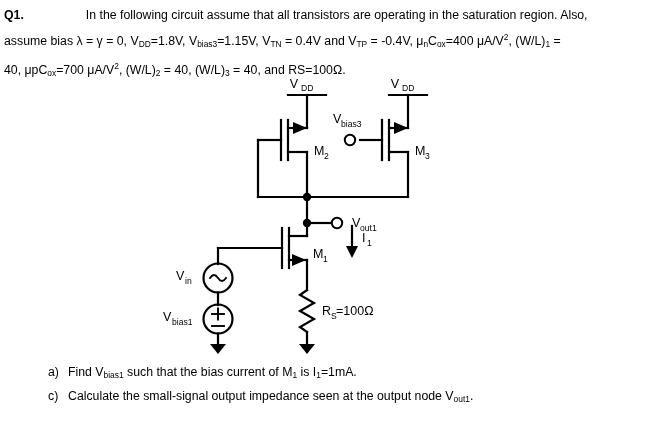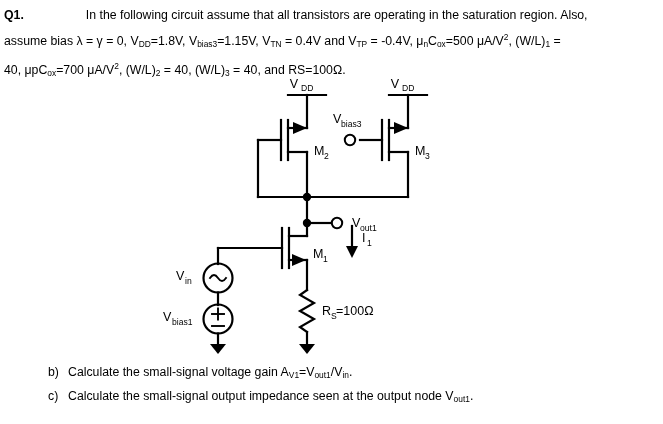--- a/index.html
+++ b/index.html
@@ -37,21 +37,21 @@
   .qrow{display:block;white-space:nowrap;}
   .qlet{display:inline-block;width:20px;}
 </style>
 </head>
 <body>
 
 <div class="page">
 
   <div class="stmt">
     <span class="qnum">Q1.</span><span class="gap"></span><span>In the following circuit assume that all transistors are operating in the saturation region. Also,</span><br>
-    <span>assume bias λ = γ = 0, V</span><sub>DD</sub><span>=1.8V, V</span><sub>bias3</sub><span>=1.15V, V</span><sub>TN</sub><span> = 0.4V and V</span><sub>TP</sub><span> = -0.4V, μ</span><sub>n</sub><span>C</span><sub>ox</sub><span>=500 μA/V</span><sup>2</sup><span>, (W/L)</span><sub>1</sub><span> =</span><br>
+    <span>assume bias λ = γ = 0, V</span><sub>DD</sub><span>=1.8V, V</span><sub>bias3</sub><span>=1.15V, V</span><sub>TN</sub><span> = 0.4V and V</span><sub>TP</sub><span> = -0.4V, μ</span><sub>n</sub><span>C</span><sub>ox</sub><span>=400 μA/V</span><sup>2</sup><span>, (W/L)</span><sub>1</sub><span> =</span><br>
     <span>40, μpC</span><sub>ox</sub><span>=700 μA/V</span><sup>2</sup><span>, (W/L)</span><sub>2</sub><span> = 40, (W/L)</span><sub>3</sub><span> = 40, and RS=100Ω.</span>
   </div>
 
   <div class="schematic">
     <svg width="663" height="282" viewBox="0 0 663 282" xmlns="http://www.w3.org/2000/svg">
       <g stroke="#000" stroke-width="2.2" fill="none" stroke-linecap="square">
 
         <line x1="288" y1="17" x2="326" y2="17"></line>
         <line x1="307" y1="17" x2="307" y2="50"></line>
 
@@ -149,17 +149,17 @@
       <text class="lbl" x="163" y="243">V</text>
       <text class="lbl-sub" x="172" y="247">bias1</text>
 
       <text class="lbl" x="322" y="237">R</text>
       <text class="lbl-sub" x="331" y="241">S</text>
       <text class="lbl" x="336" y="237">=100Ω</text>
     </svg>
   </div>
 
   <div class="questions">
-    <span class="qrow"><span class="qlet">b)</span><span>Calculate the small-signal voltage gain A</span><sub>V1</sub><span>=V</span><sub>out1</sub><span>/V</span><sub>in</sub><span>.</span></span>
+    <span class="qrow"><span class="qlet">a)</span><span>Find V</span><sub>bias1</sub><span> such that the bias current of M</span><sub>1</sub><span> is I</span><sub>1</sub><span>=1mA.</span></span>
     <span class="qrow"><span class="qlet">c)</span><span>Calculate the small-signal output impedance seen at the output node V</span><sub>out1</sub><span>.</span></span>
   </div>
 
 </div>
 
 </body></html>

